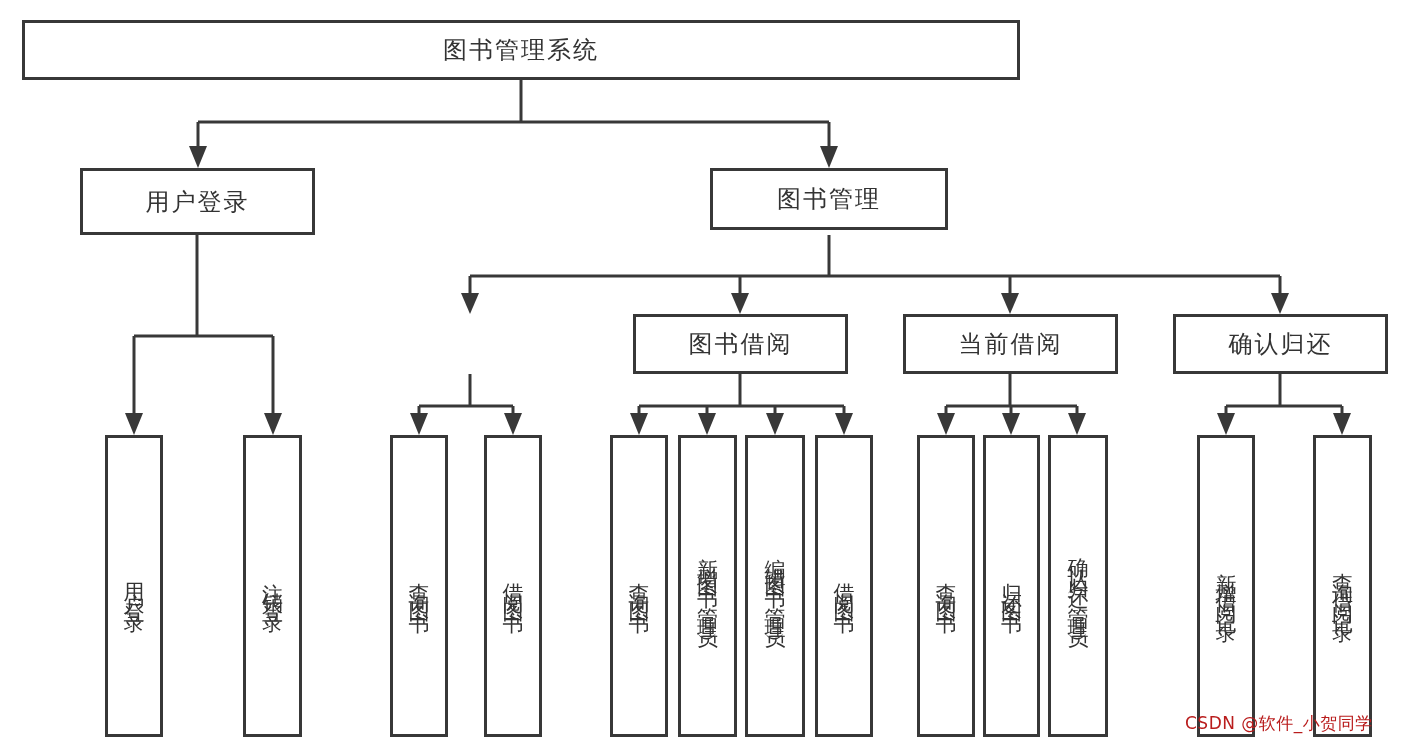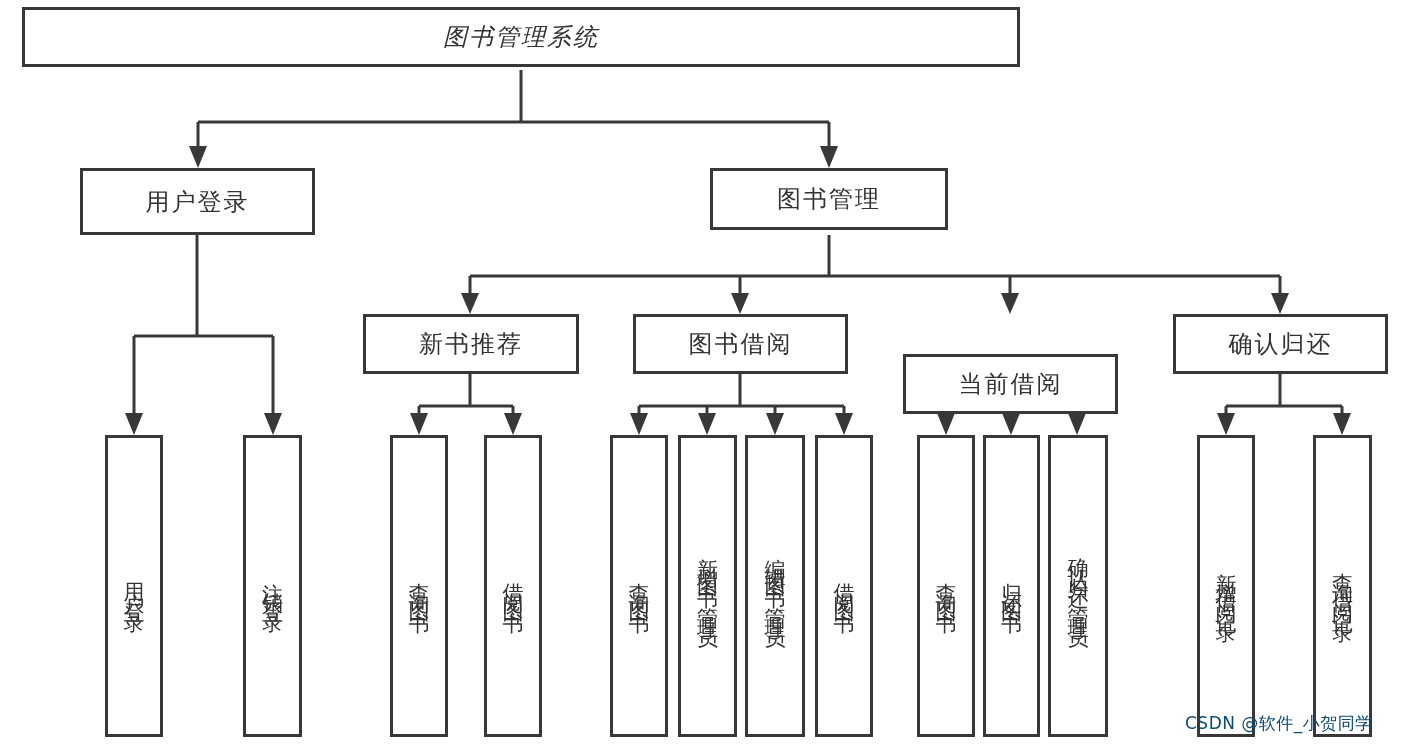--- a/index.html
+++ b/index.html
@@ -42,47 +42,47 @@
     display: block;
     writing-mode: vertical-rl;
     text-orientation: mixed;
     font-size: 21px;
     line-height: 1.15;
     letter-spacing: 10px;
     white-space: nowrap;
     color: #333333;
   }
   
-  #n-root        { left: 22px;   top: 7px;  width: 998px; height: 60px; font-style: italic; }
+  #n-root        { left: 22px;   top: 20px;  width: 998px; height: 60px; }
   #n-user-login  { left: 80px;   top: 168px; width: 235px; height: 67px; }
   #n-book-mgmt   { left: 710px;  top: 168px; width: 238px; height: 62px; }
   #n-new-rec     { left: 363px;  top: 314px; width: 216px; height: 60px; }
   #n-book-borrow { left: 633px;  top: 314px; width: 215px; height: 60px; align-items: center; }
-  #n-cur-borrow  { left: 903px;  top: 314px; width: 215px; height: 60px; margin-top: 40px; }
+  #n-cur-borrow  { left: 903px;  top: 314px; width: 215px; height: 60px; }
   #n-borrow-rec  { left: 1173px; top: 314px; width: 215px; height: 60px; }
   .leaf { top: 435px; height: 302px; }
   #n-a1 { left: 105px;  width: 58px; }
   #n-a2 { left: 243px;  width: 59px; }
   #n-b1 { left: 390px;  width: 58px; }
   #n-b2 { left: 484px;  width: 58px; }
   #n-c1 { left: 610px;  width: 58px; }
   #n-c2 { left: 678px;  width: 59px; }
   #n-c3 { left: 745px;  width: 60px; }
   #n-c4 { left: 815px;  width: 58px; }
   #n-d1 { left: 917px;  width: 58px; }
   #n-d2 { left: 983px;  width: 57px; }
   #n-d3 { left: 1048px; width: 60px; }
   #n-e1 { left: 1197px; width: 58px; }
   #n-e2 { left: 1313px; width: 59px; }
   #watermark {
     position: absolute;
     left: 1185px;
     top: 712px;
     font-size: 17px;
-    color: #0c4a6e;
+    color: #b91c1c;
     white-space: nowrap;
     z-index: 5;
     letter-spacing: 0.5px;
   }
   svg path { stroke: #383838; stroke-width: 3; fill: none; }
   svg polygon { fill: #383838; stroke: none; }
 </style>
 </head>
 <body>
 
@@ -168,23 +168,20 @@
     <span class="hlabel">图书管理系统</span>
   </div>
 
   <div class="node" id="n-user-login">
     <span class="hlabel">用户登录</span>
   </div>
   <div class="node" id="n-book-mgmt">
     <span class="hlabel">图书管理</span>
   </div>
 
-  <div class="node" id="n-new-rec">
-    <span class="hlabel">新书推荐</span>
-  </div>
   <div class="node" id="n-book-borrow">
     <span class="hlabel">图书借阅</span>
   </div>
   <div class="node" id="n-cur-borrow">
     <span class="hlabel">当前借阅</span>
   </div>
   <div class="node" id="n-borrow-rec">
     <span class="hlabel">确认归还</span>
   </div>
 

